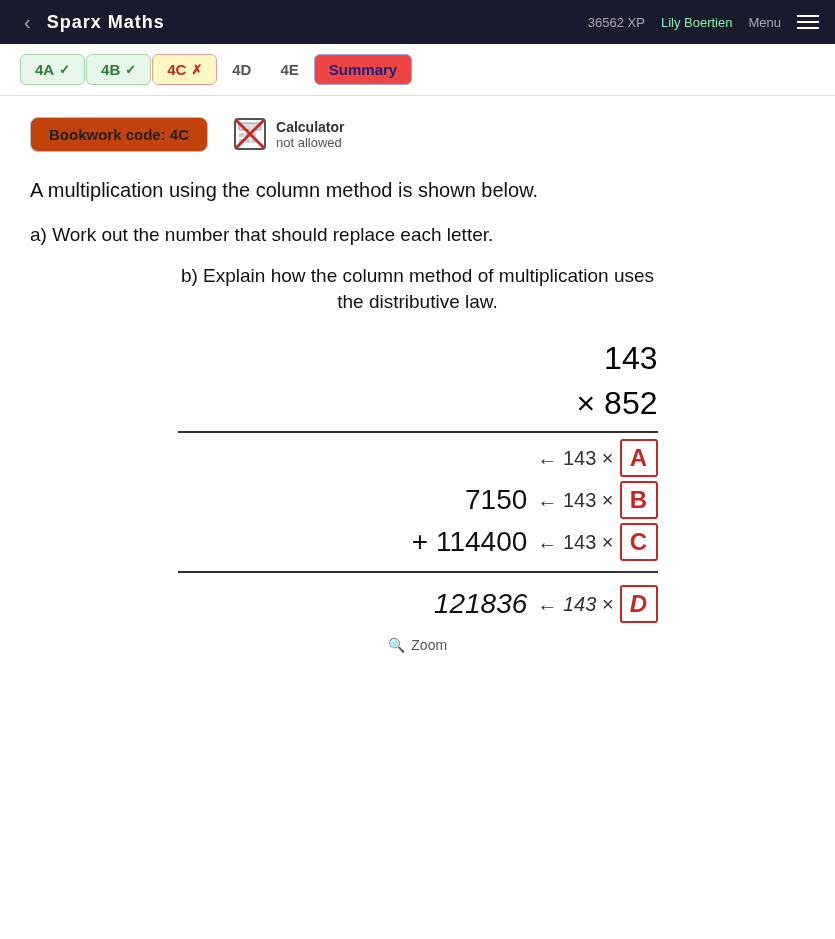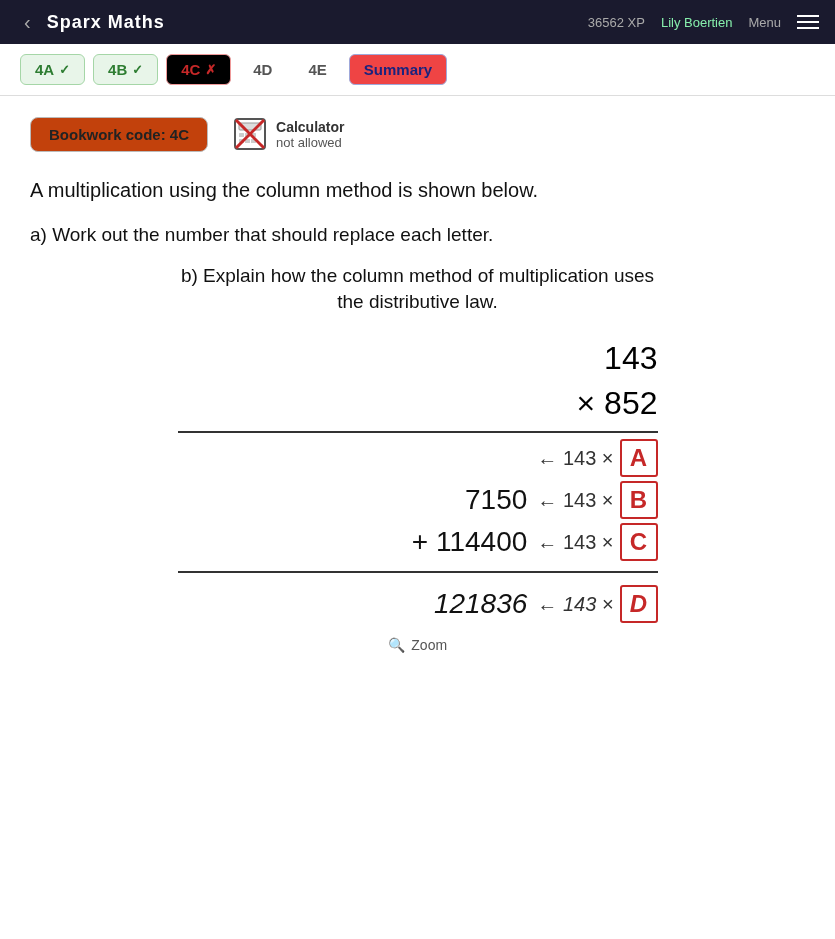--- a/index.html
+++ b/index.html
@@ -61,39 +61,39 @@
     }
 
     
     .tabs-bar {
       background: white;
       border-bottom: 1px solid #ddd;
       display: flex;
       align-items: center;
       padding: 0 20px;
       height: 52px;
-      gap: 8px;
+      gap: 1px;
     }
     .tab {
       padding: 6px 14px;
       border-radius: 6px;
       font-size: 15px;
       font-weight: 600;
       cursor: pointer;
       display: flex;
       align-items: center;
       gap: 5px;
     }
     .tab-completed {
       background: #e8f5e9;
       color: #2e7d32;
       border: 1px solid #a5d6a7;
     }
     .tab-active-wrong {
-      background: #000000;
+      background: #fef9c3;
       color: #c62828;
       border: 1px solid #ef9a9a;
     }
     .tab-inactive {
       background: none;
       color: #555;
       border: none;
     }
     .tab-summary {
       background: #ef4444;

